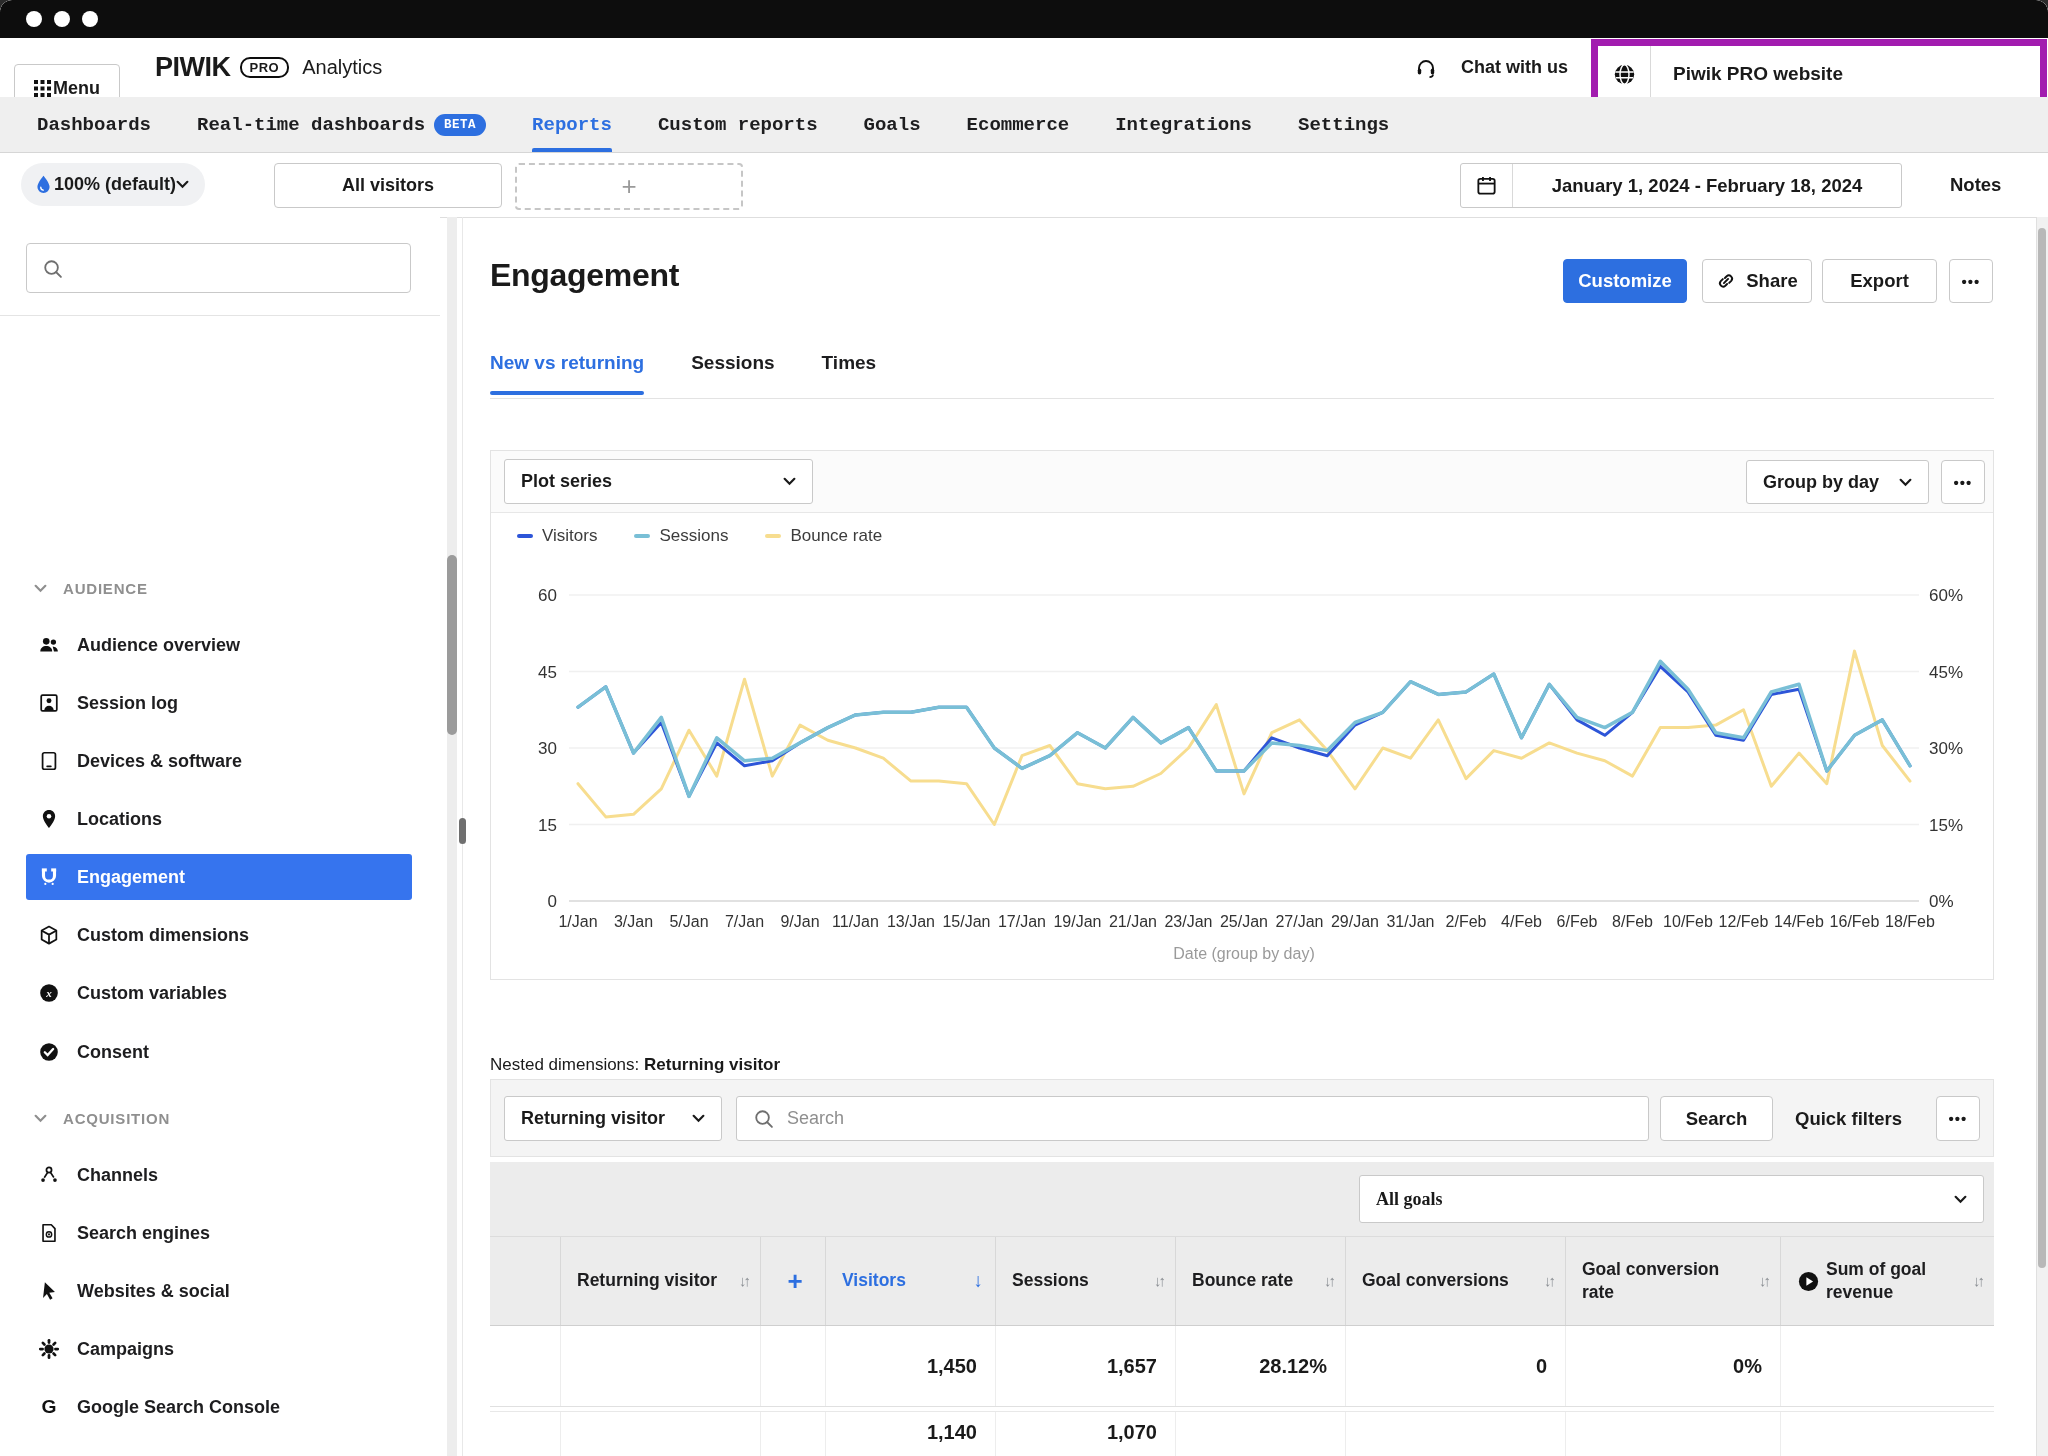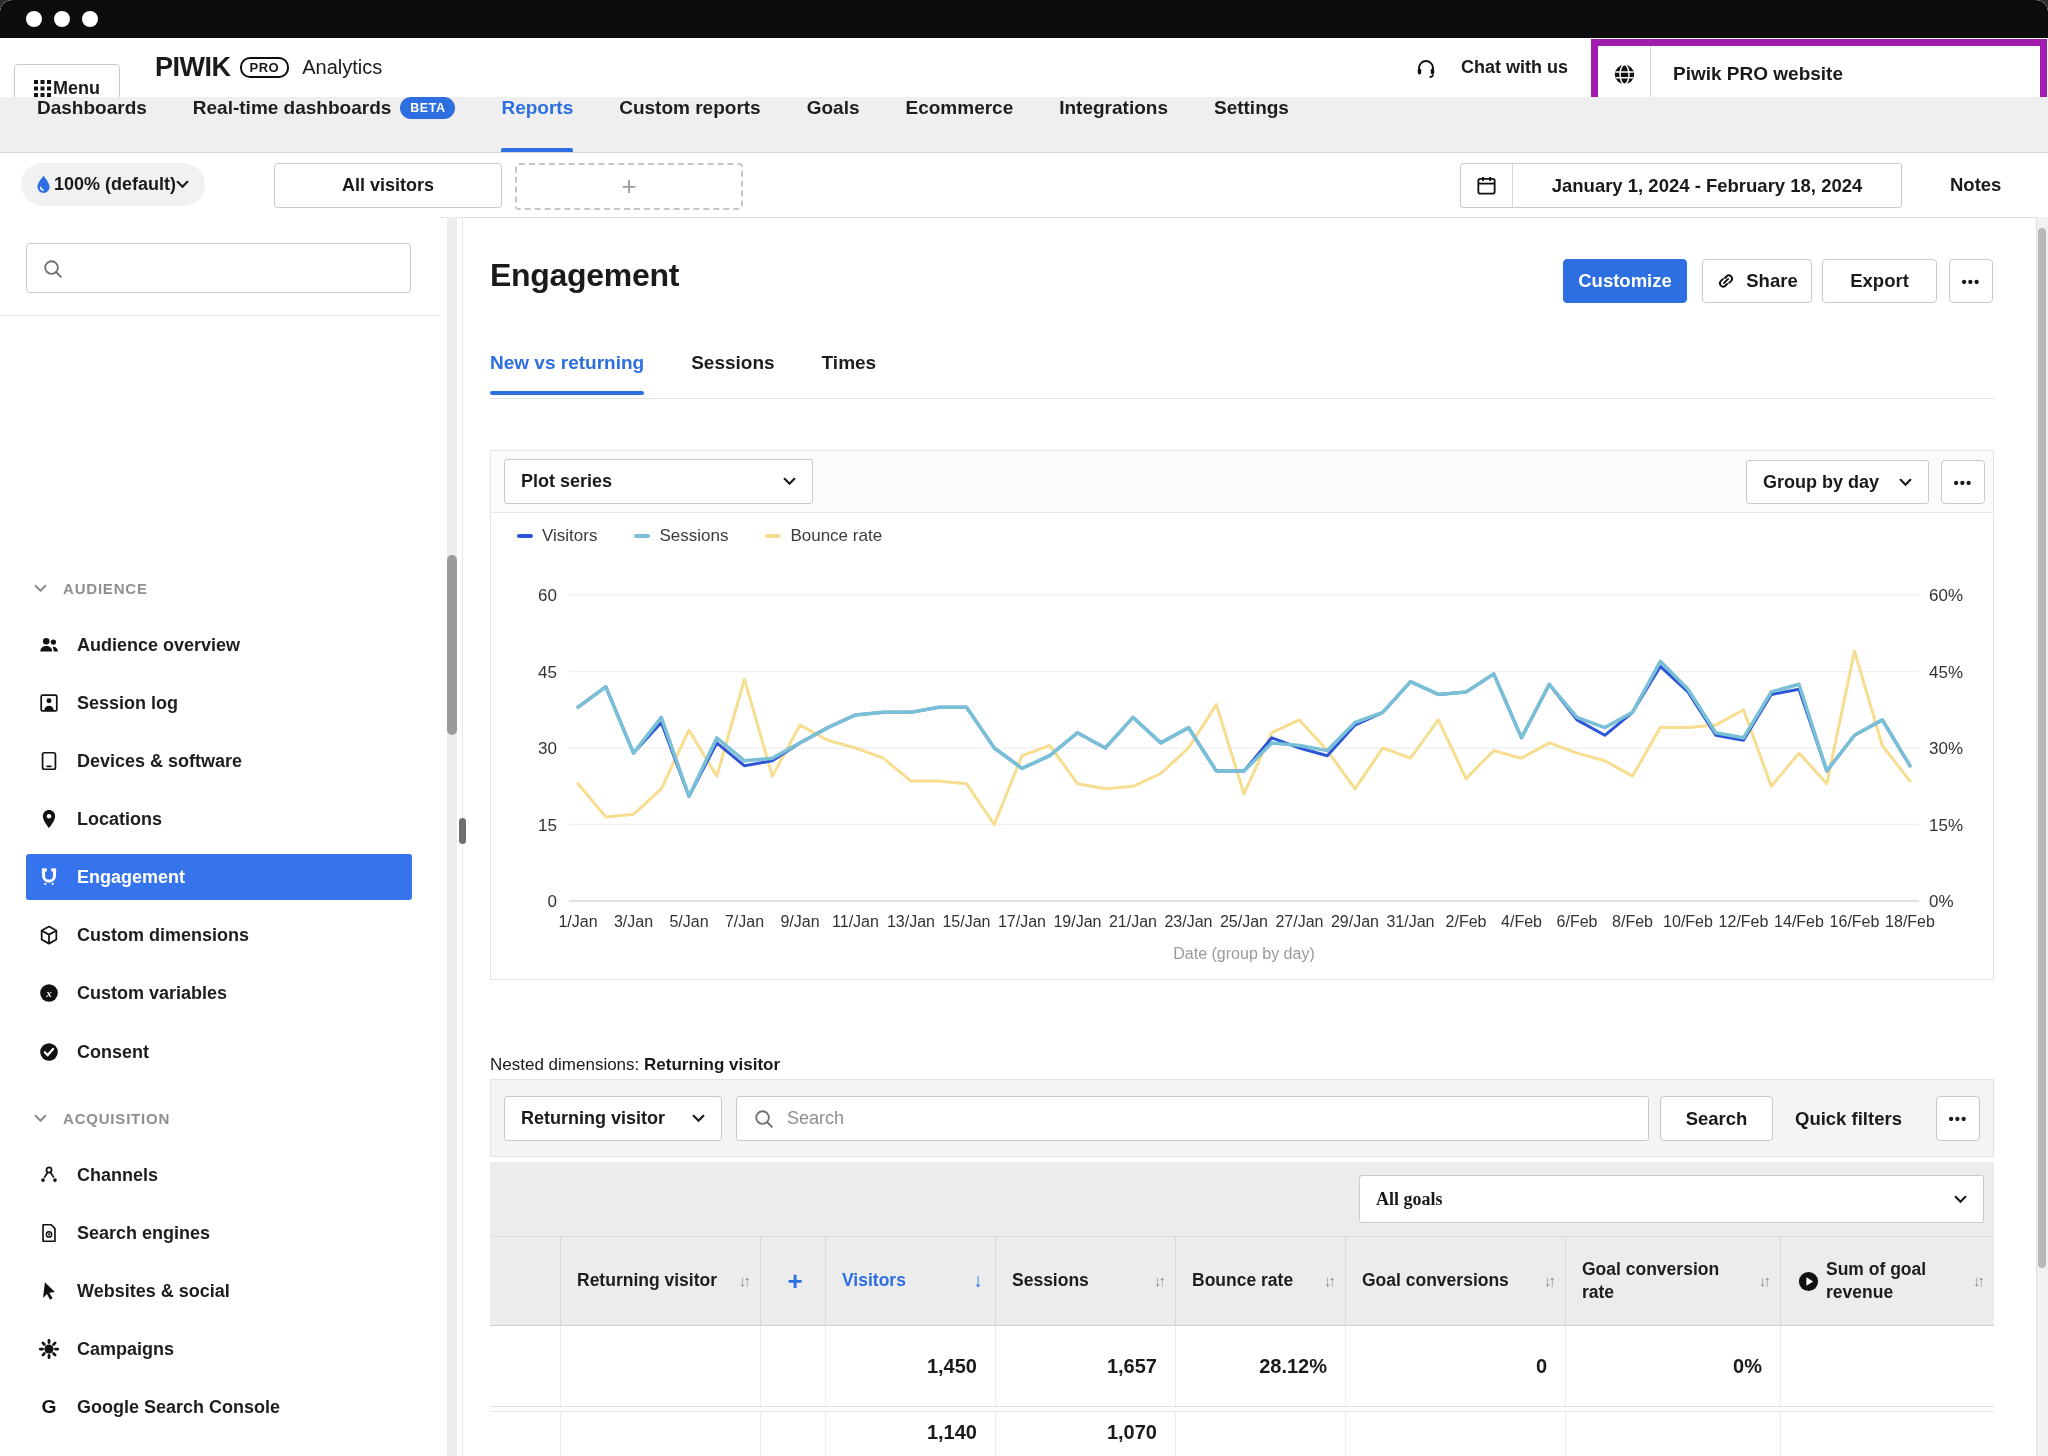--- a/index.html
+++ b/index.html
@@ -19,21 +19,21 @@
   .brand-pro{border:2.5px solid #0d0d0d;border-radius:10px;font-size:13px;font-weight:800;padding:1px 8px;letter-spacing:.5px;}
   .brand-product{font-size:20px;color:#1a1a1a;margin-left:4px;}
   .chat{left:1414px;top:0;height:59px;display:flex;align-items:center;gap:23px;font-size:18px;font-weight:600;cursor:pointer;}
   .site-box{left:1591px;top:1px;width:442px;height:56px;border:7px solid #a21caf;background:#fff;display:flex;align-items:center;cursor:pointer;}
   .site-globe{width:52px;height:100%;display:flex;align-items:center;justify-content:center;border-right:1px solid #d9d9d9;}
   .site-label{font-size:19px;font-weight:600;padding-left:22px;}
 
   
   .navbar{left:0;top:97px;width:2048px;height:56px;background:#efefef;border-bottom:1px solid #d6d6d6;
     display:flex;align-items:stretch;padding-left:37px;box-sizing:border-box;}
-  .nav-tab{position:relative;display:flex;align-items:flex-start;margin-right:46px;font-size:19px;font-weight:600;color:#1d1d1f;cursor:pointer;white-space:nowrap;}
+  .nav-tab{position:relative;display:flex;align-items:center;margin-right:46px;font-size:19px;font-weight:600;color:#1d1d1f;cursor:pointer;white-space:nowrap;font-family:Liberation Mono, monospace;}
   .nav-tab.active{color:#2d6fe0;}
   .nav-tab.active::after{content:"";position:absolute;left:0;right:0;bottom:0;height:4px;background:#2d6fe0;border-radius:2px 2px 0 0;}
   .beta{background:#2d6fe0;color:#fff;font-size:12.5px;font-weight:800;letter-spacing:.5px;border-radius:11px;padding:4px 10px;margin-left:9px;}
 
   
   .filterbar{left:0;top:153px;width:2048px;height:64px;background:#fff;border-bottom:1px solid #dedede;}
   .sample-pill{left:21px;top:10px;height:43px;background:#f0f1f3;border-radius:22px;display:flex;align-items:center;
     padding:0 16px 0 12px;font-size:18px;font-weight:700;cursor:pointer;}
   .seg-btn{left:274px;top:10px;width:226px;height:43px;border:1px solid #c9c9c9;border-radius:4px;background:#fff;
     display:flex;align-items:center;justify-content:center;font-size:18px;font-weight:700;cursor:pointer;}

